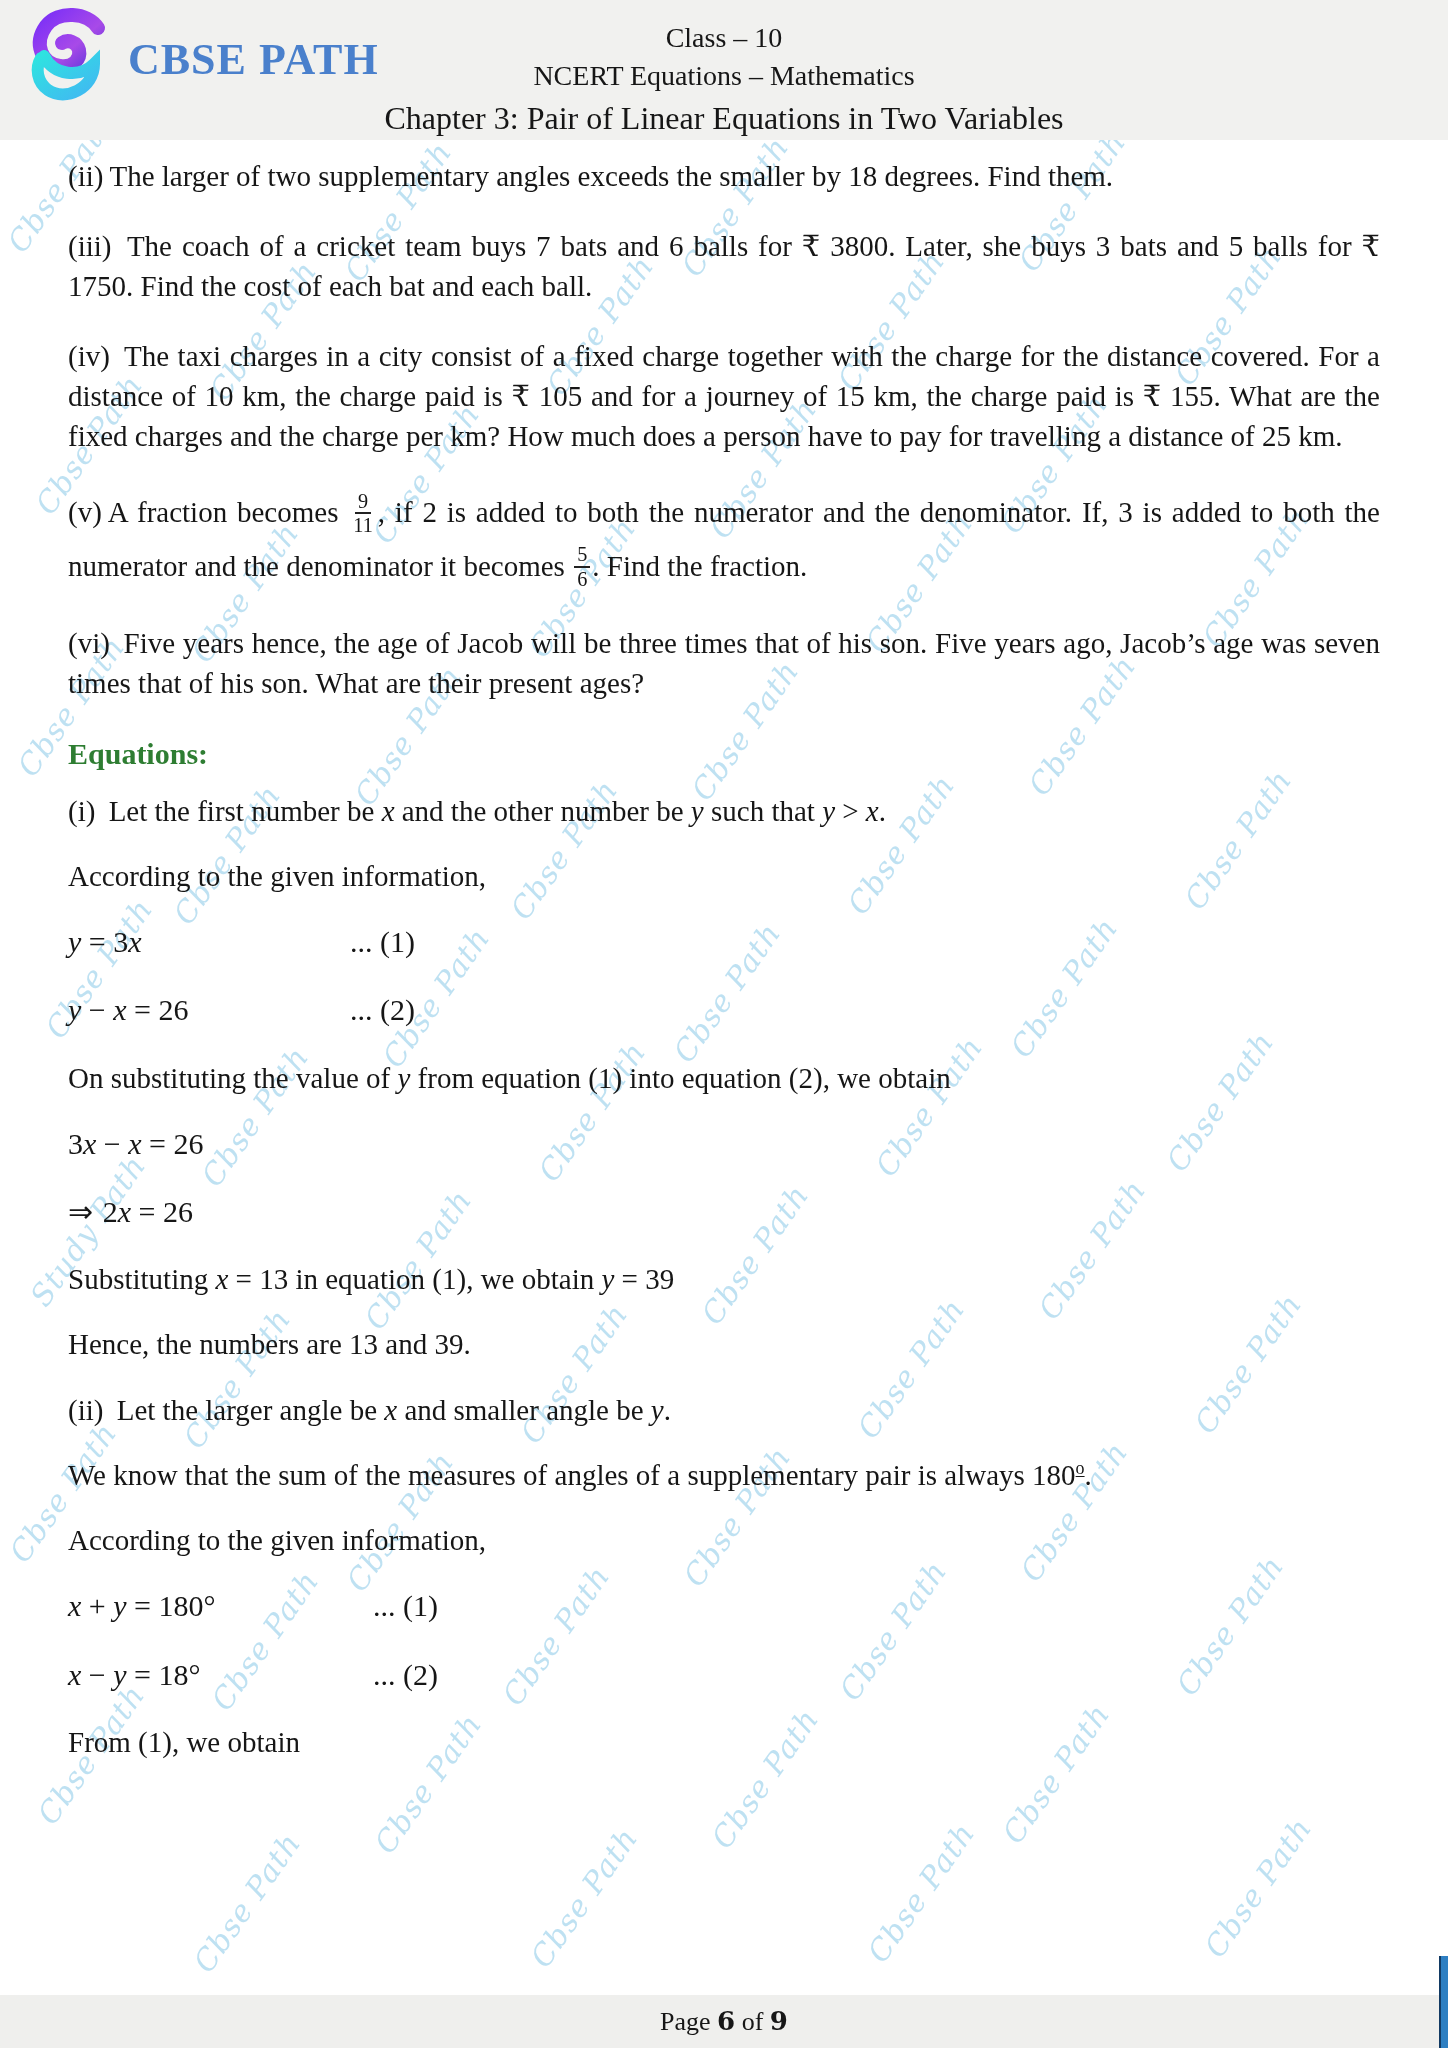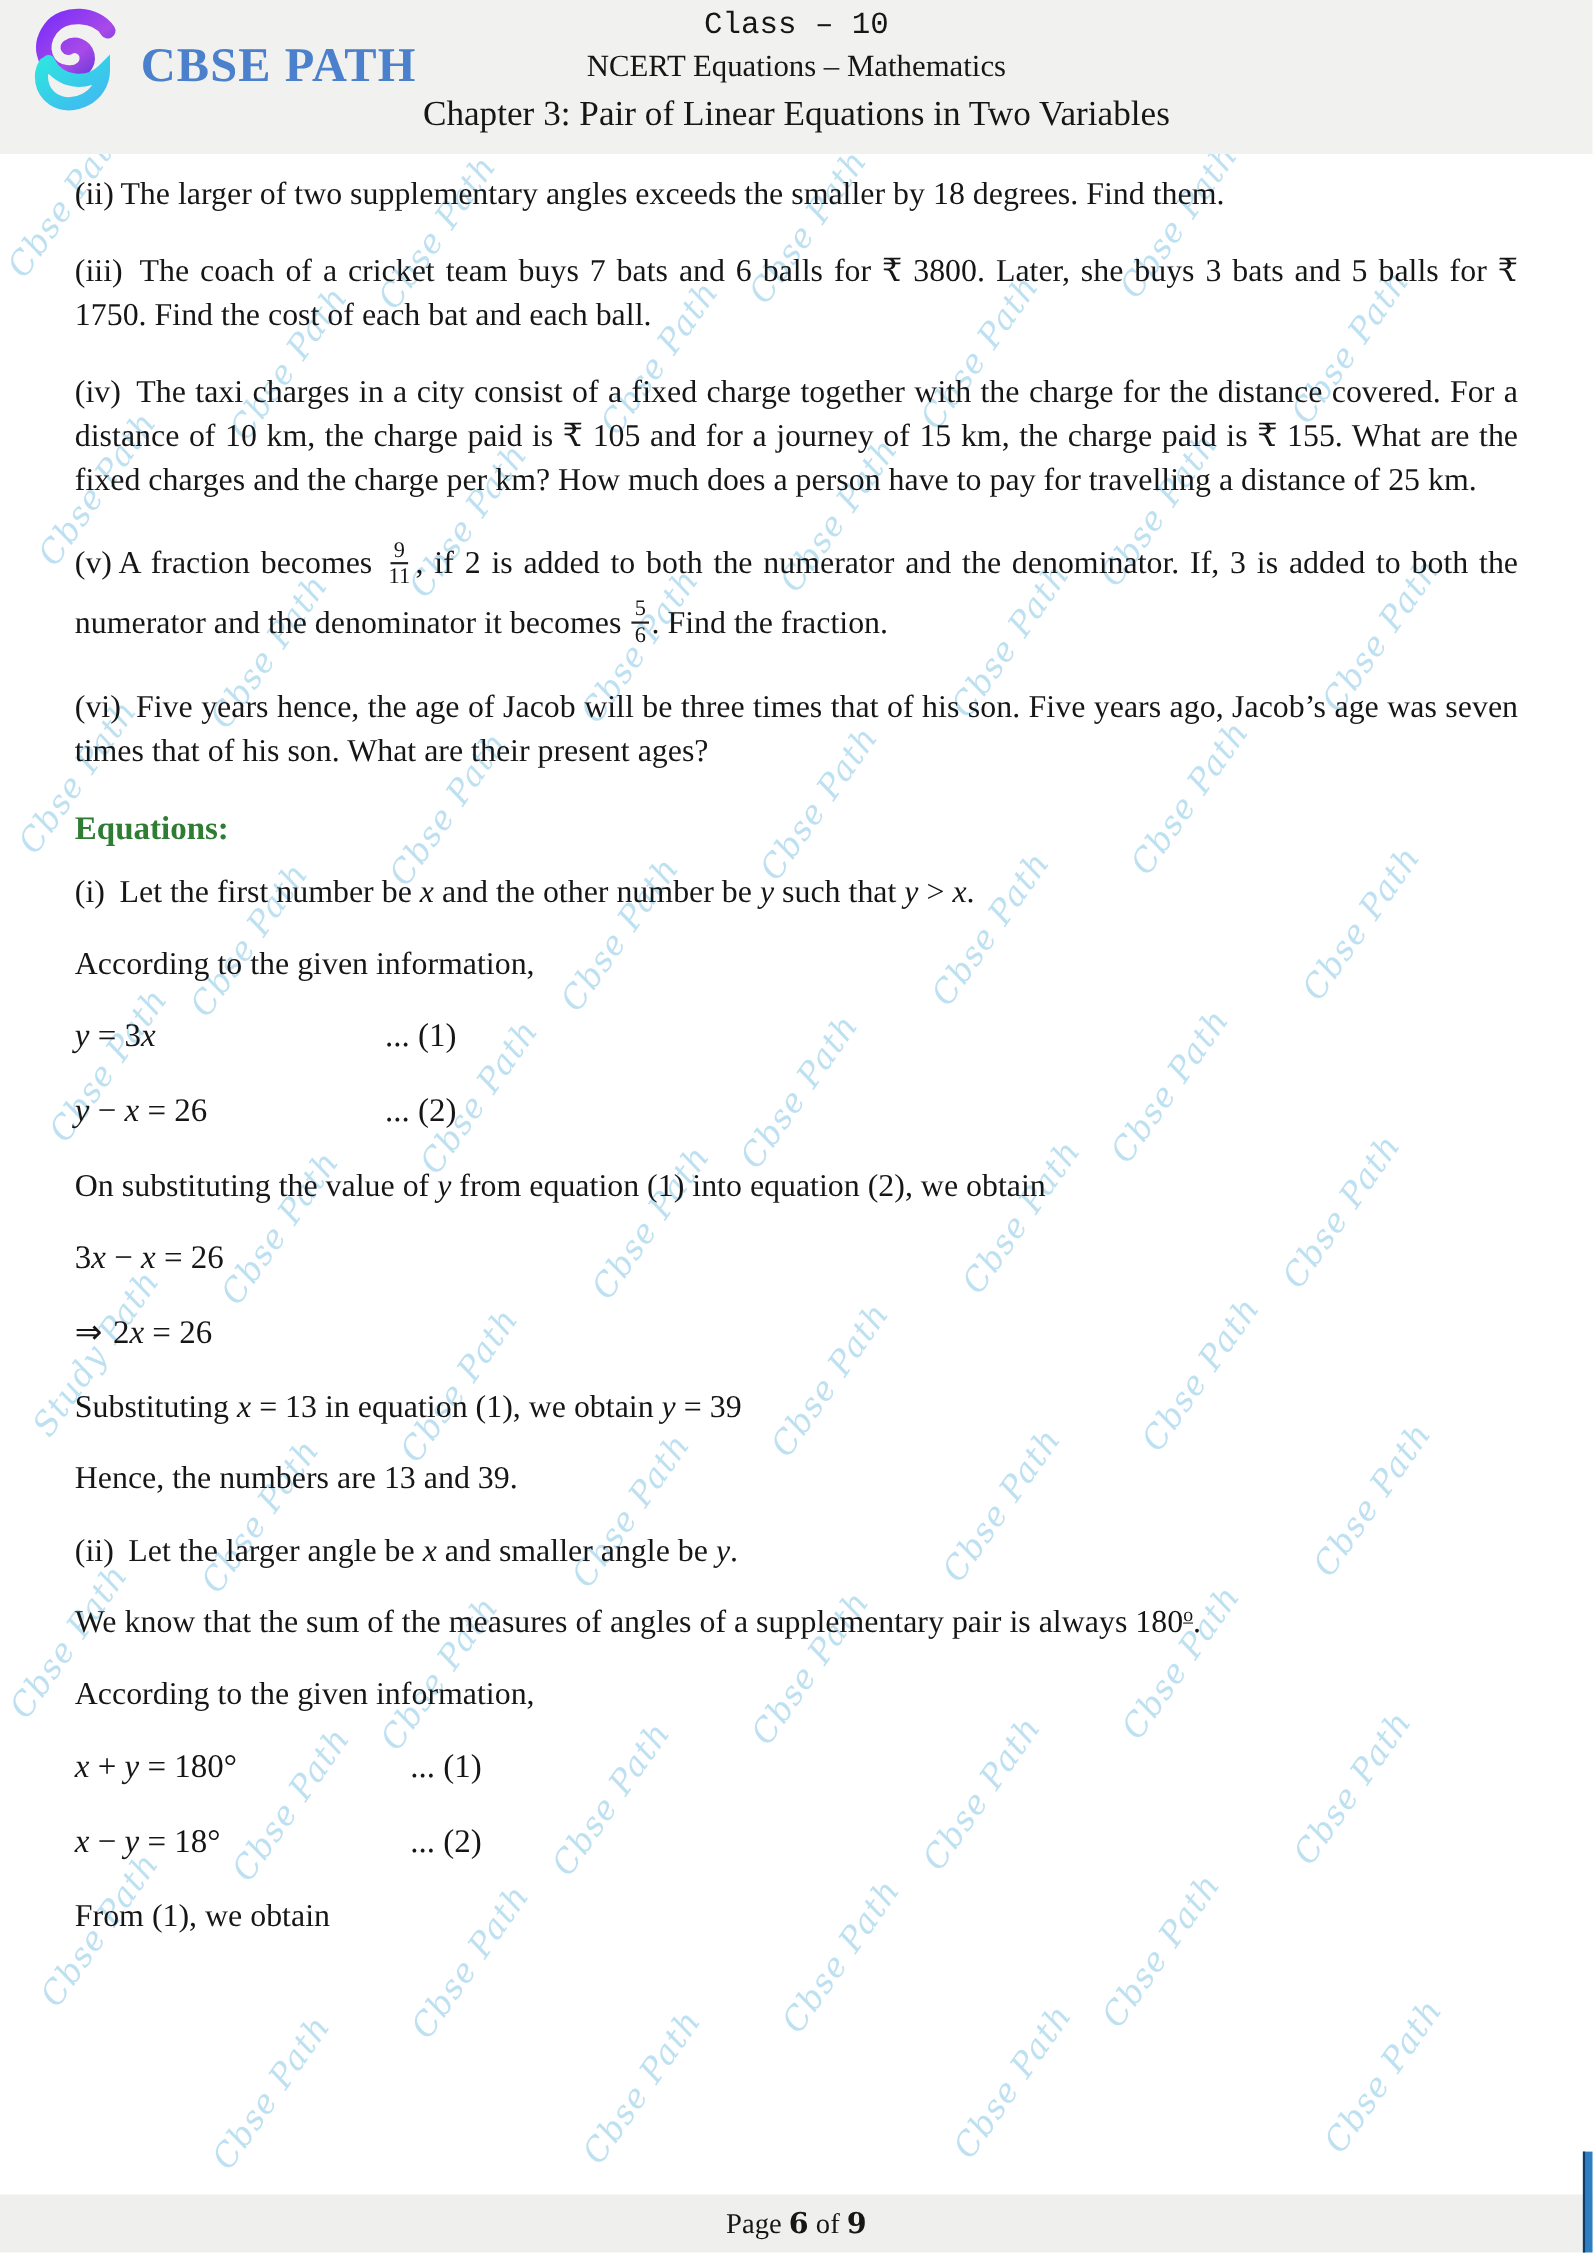--- a/index.html
+++ b/index.html
@@ -22,21 +22,21 @@
     position:absolute;left:18px;top:4px;width:100px;height:100px;
   }
   .brand{
     position:absolute;left:128px;top:34px;
     font-size:44px;font-weight:bold;color:#4a80cc;
     letter-spacing:1px;
   }
   .head-center{
     position:absolute;left:0;top:0;width:100%;text-align:center;
   }
-  .head-line1{margin-top:8px;font-size:28px;font-family:Liberation Mono, monospace;}
+  .head-line1{margin-top:22px;font-size:28px;}
   .head-line2{margin-top:6px;font-size:28px;}
   .head-line3{margin-top:8px;font-size:32px;}
 
   
   .wm-layer{position:absolute;inset:0;z-index:1;pointer-events:none;}
   .wm{
     position:absolute;
     font-style:italic;
     font-family:"DejaVu Serif","Liberation Serif",serif;
     font-size:30px;

